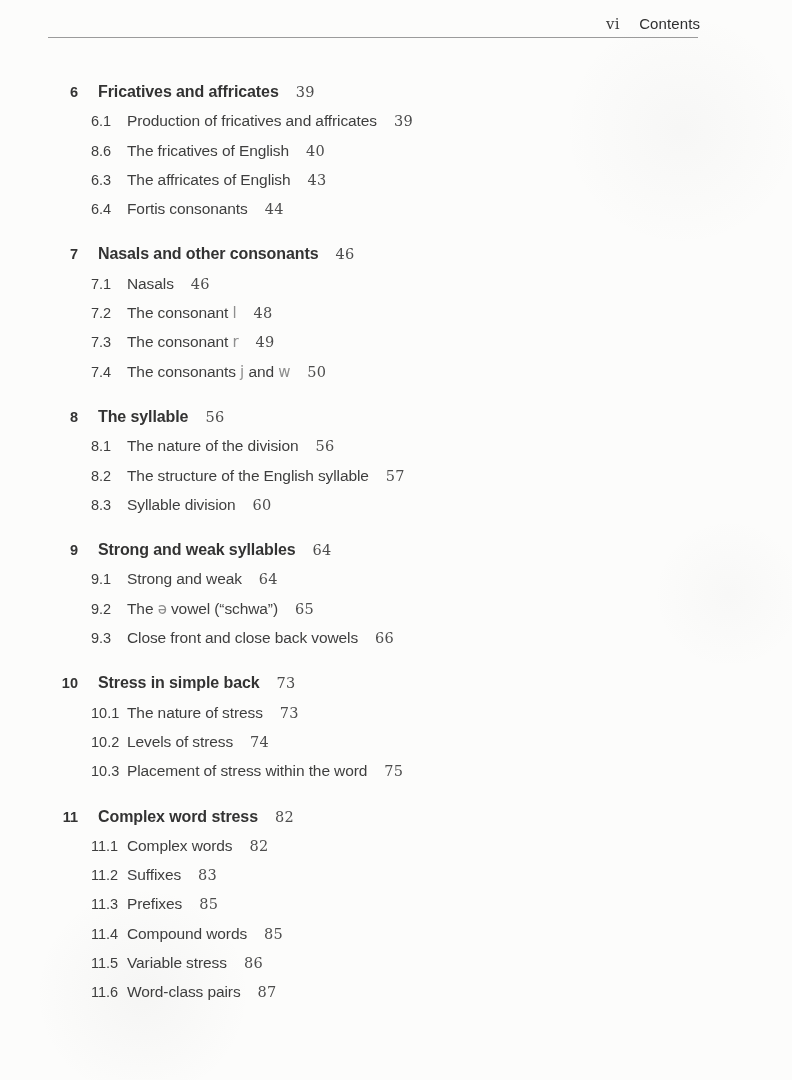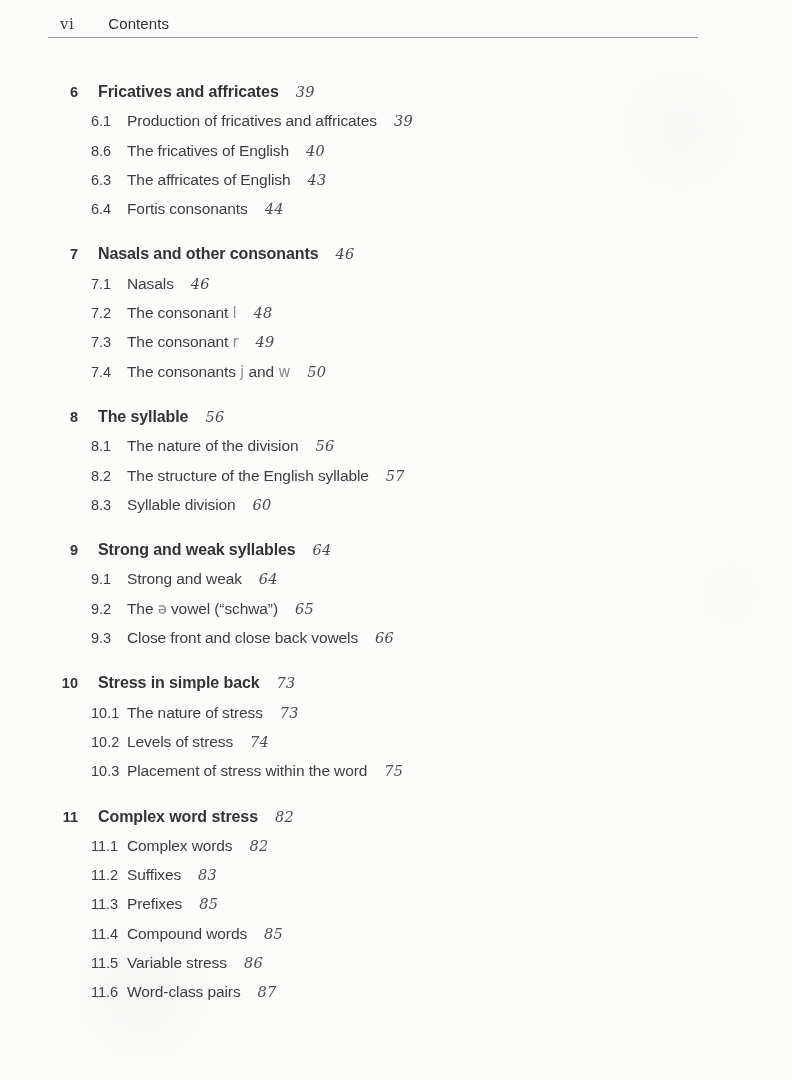--- a/index.html
+++ b/index.html
@@ -17,32 +17,33 @@
     position: absolute; inset: 0;
     background:
       radial-gradient(circle at 18% 92%, rgba(120,120,120,0.05), transparent 9%),
       radial-gradient(circle at 86% 12%, rgba(120,120,120,0.04), transparent 10%),
       radial-gradient(circle at 92% 55%, rgba(120,120,120,0.03), transparent 8%);
     pointer-events: none;
   }
 
   .page-header {
     position: absolute;
-    top: 15px; left: 60px; right: 104px;
+    top: 15px; left: 60px; right: 92px;
     display: flex;
     align-items: baseline;
     font-size: 15px;
+    justify-content: flex-end;
   }
   .folio {
     font-family: "DejaVu Serif", serif;
     color: #3d3d3d;
     letter-spacing: 0.5px;
   }
   .running-head {
-    margin-left: 34px;
+    margin-left: 19px;
     color: #2f2f2f;
     letter-spacing: 0.1px;
   }
   .header-rule {
     position: absolute;
     top: 37px; left: 48px;
     width: 650px; height: 1px;
     border: none;
     margin: 0;
     background: #9b9b9b;
@@ -86,21 +87,20 @@
     margin-top: 7px;
   }
   .sec-title {
     font-size: 15.5px;
     color: #3e3e3e;
     letter-spacing: -0.1px;
   }
   .pg {
     margin-left: 17px;
     font-family: "DejaVu Serif", serif;
-    font-style: italic;
     font-size: 14.5px;
     color: #4d4d4d;
     letter-spacing: 0.3px;
   }
   .phonetic {
     font-family: "DejaVu Sans", sans-serif;
     color: #8e8e8e;
     font-size: 15px;
   }
 </style>

